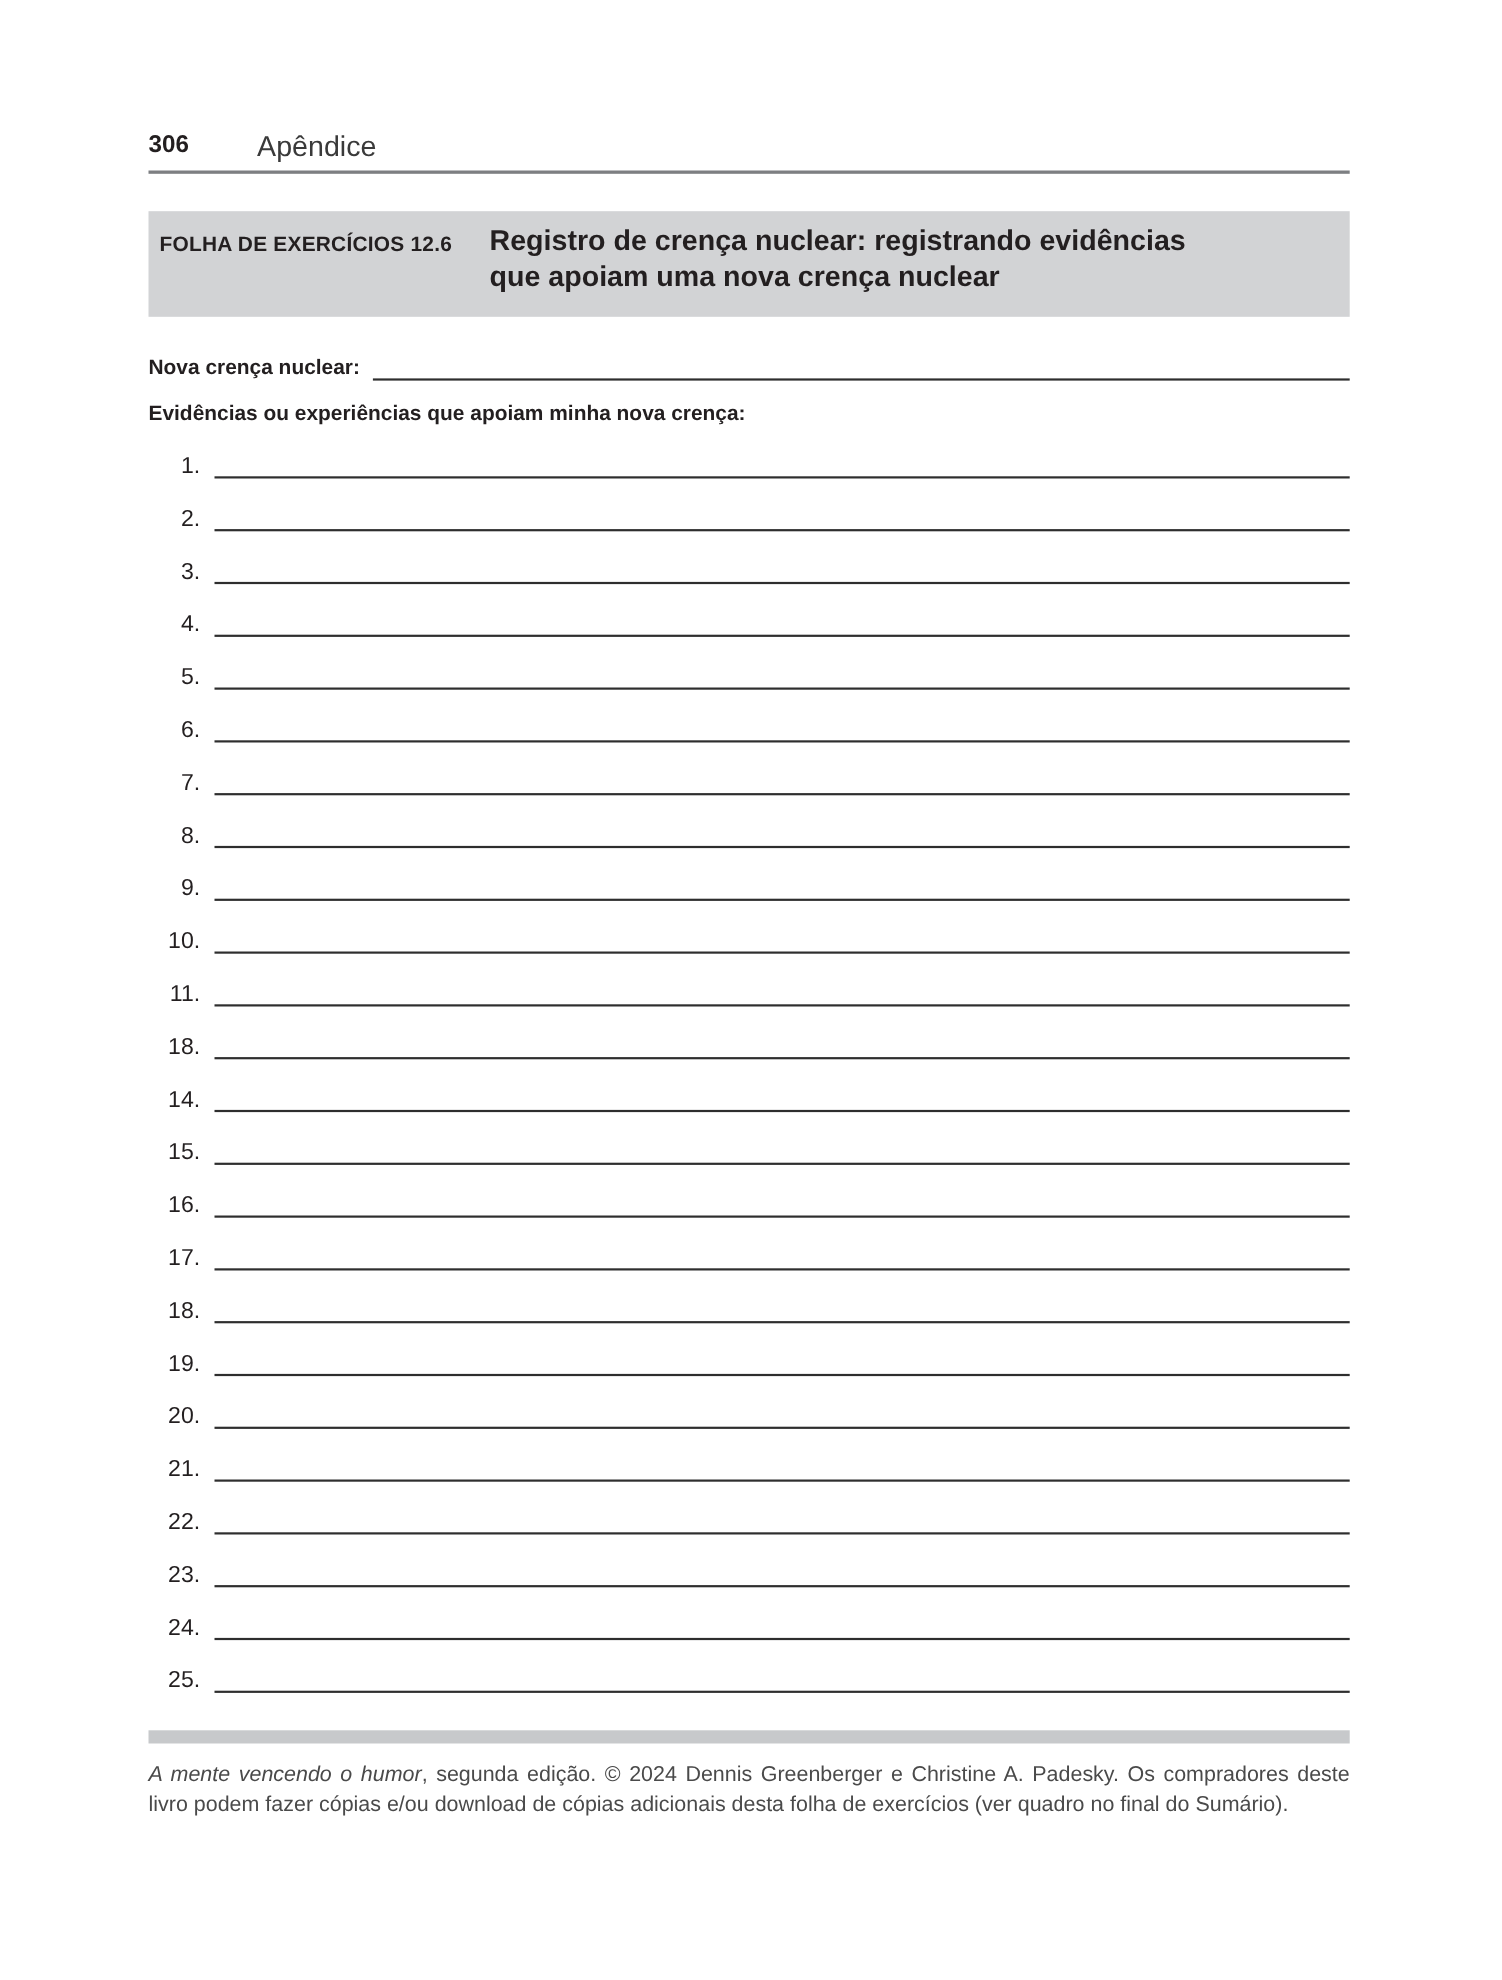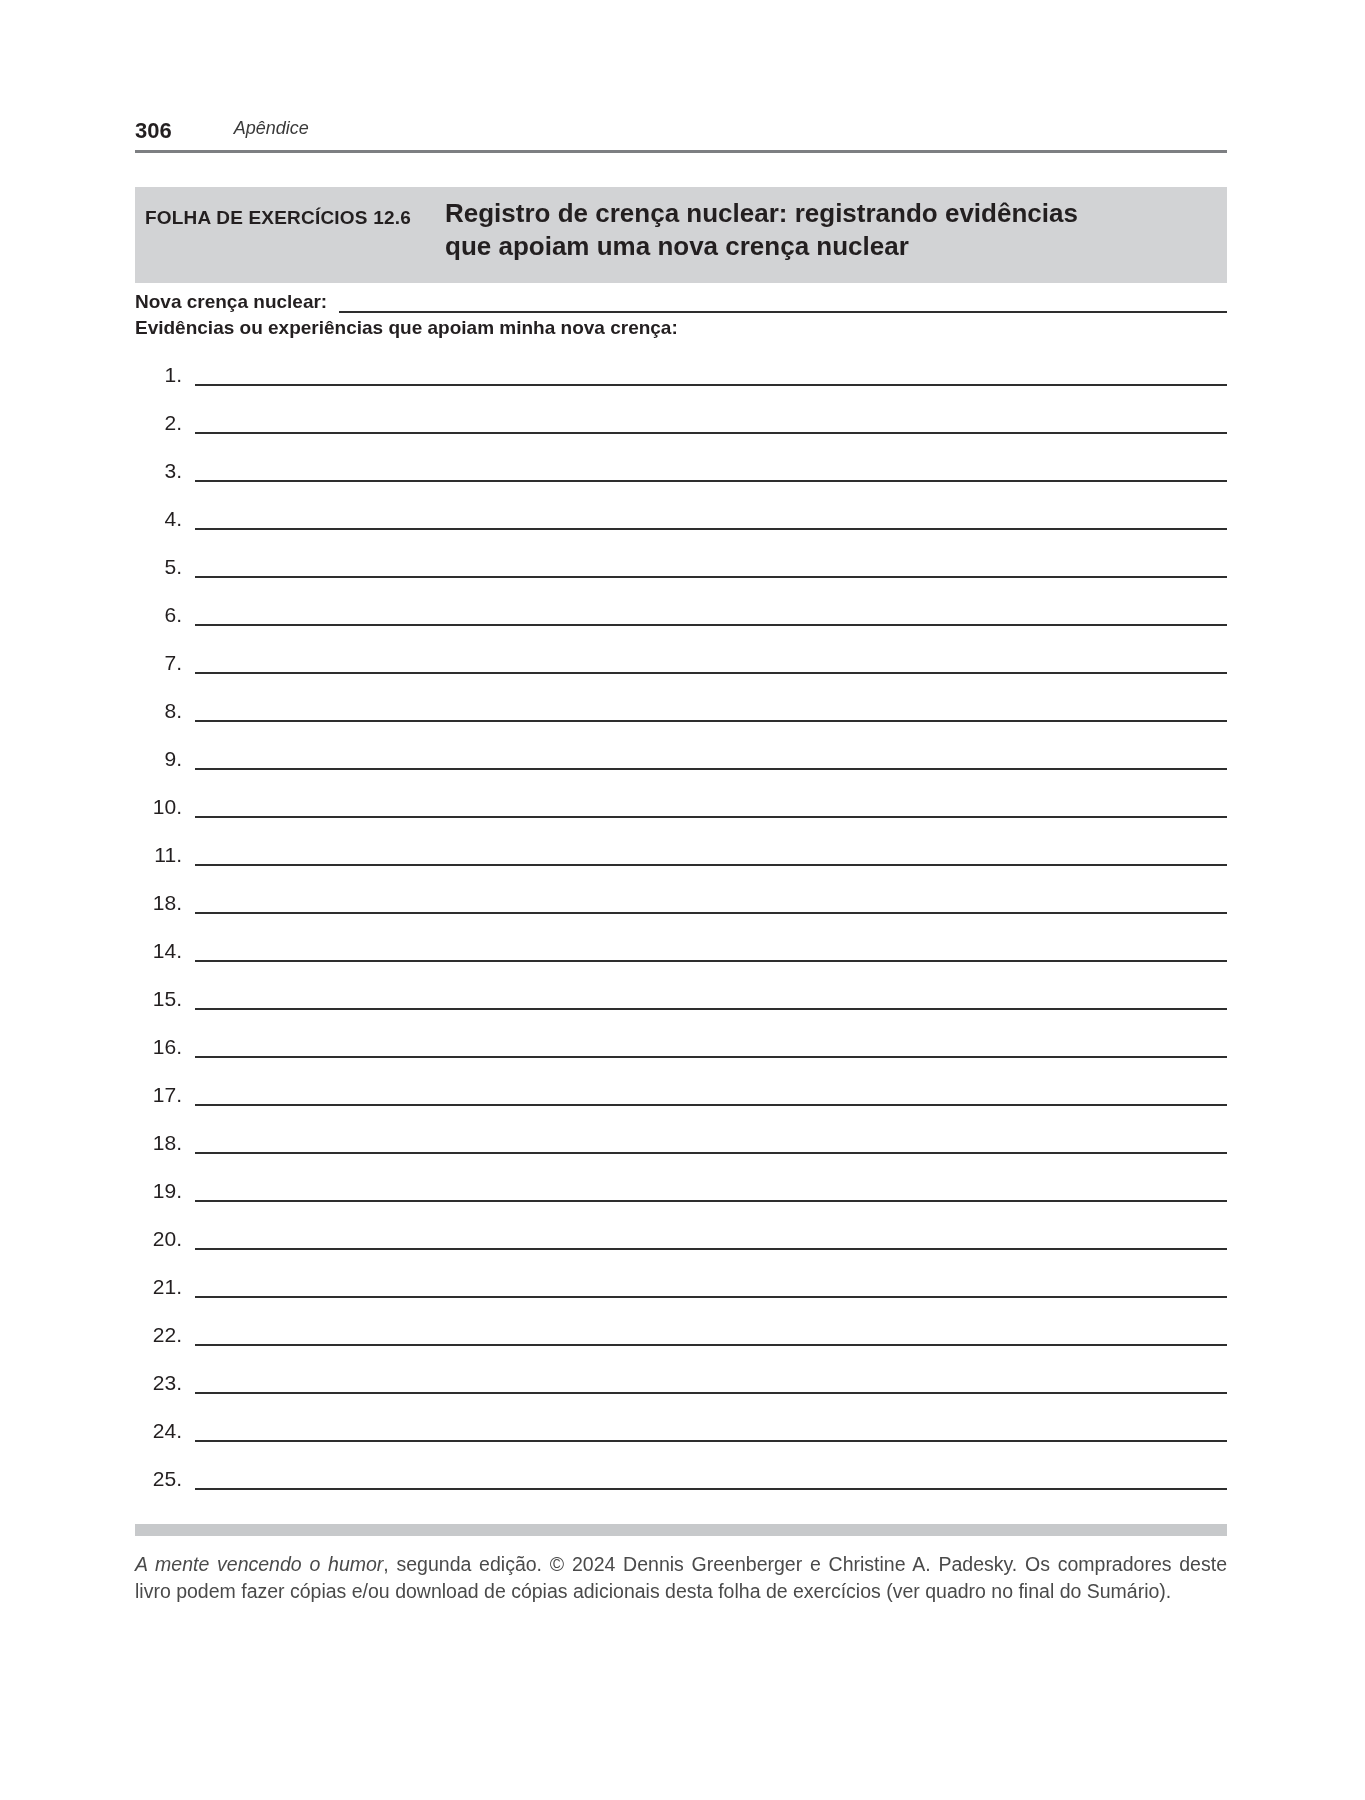--- a/index.html
+++ b/index.html
@@ -26,21 +26,21 @@
   }
   
   .running-head{
     display:flex;
     align-items:flex-start;
     margin-top:118px;
     padding-bottom:6px;
     border-bottom:3px solid var(--rule-gray);
   }
   .page-num{font-size:22px;font-weight:700;}
-  .section-title{font-size:18px;margin-left:62px;color:#3a3a3a;font-style:italic;}
+  .section-title{font-size:26px;margin-left:62px;color:#3a3a3a;}
 
   
   .ws-box{
     margin-top:34px;
     background:var(--header-box-bg);
     display:flex;
     padding:10px 12px 20px 10px;
     box-sizing:border-box;
   }
   .ws-label{
@@ -54,36 +54,36 @@
   .ws-title{
     font-weight:700;
     font-size:26px;
     line-height:33px;
   }
 
   
   .belief-row{
     display:flex;
     align-items:flex-end;
-    margin-top:8px;
+    margin-top:36px;
   }
   .belief-label{
     font-weight:700;
     font-size:19px;
     white-space:nowrap;
   }
   .belief-line{
     flex:1;
     margin-left:12px;
     border-bottom:2px solid var(--line-color);
     height:20px;
   }
 
   .evidence-heading{
-    margin-top:4px;
+    margin-top:20px;
     font-weight:700;
     font-size:19px;
     height:24px;
   }
 
   
   .evidence-list{margin-top:0;}
   .ev-row{
     height:48px;
     display:flex;

